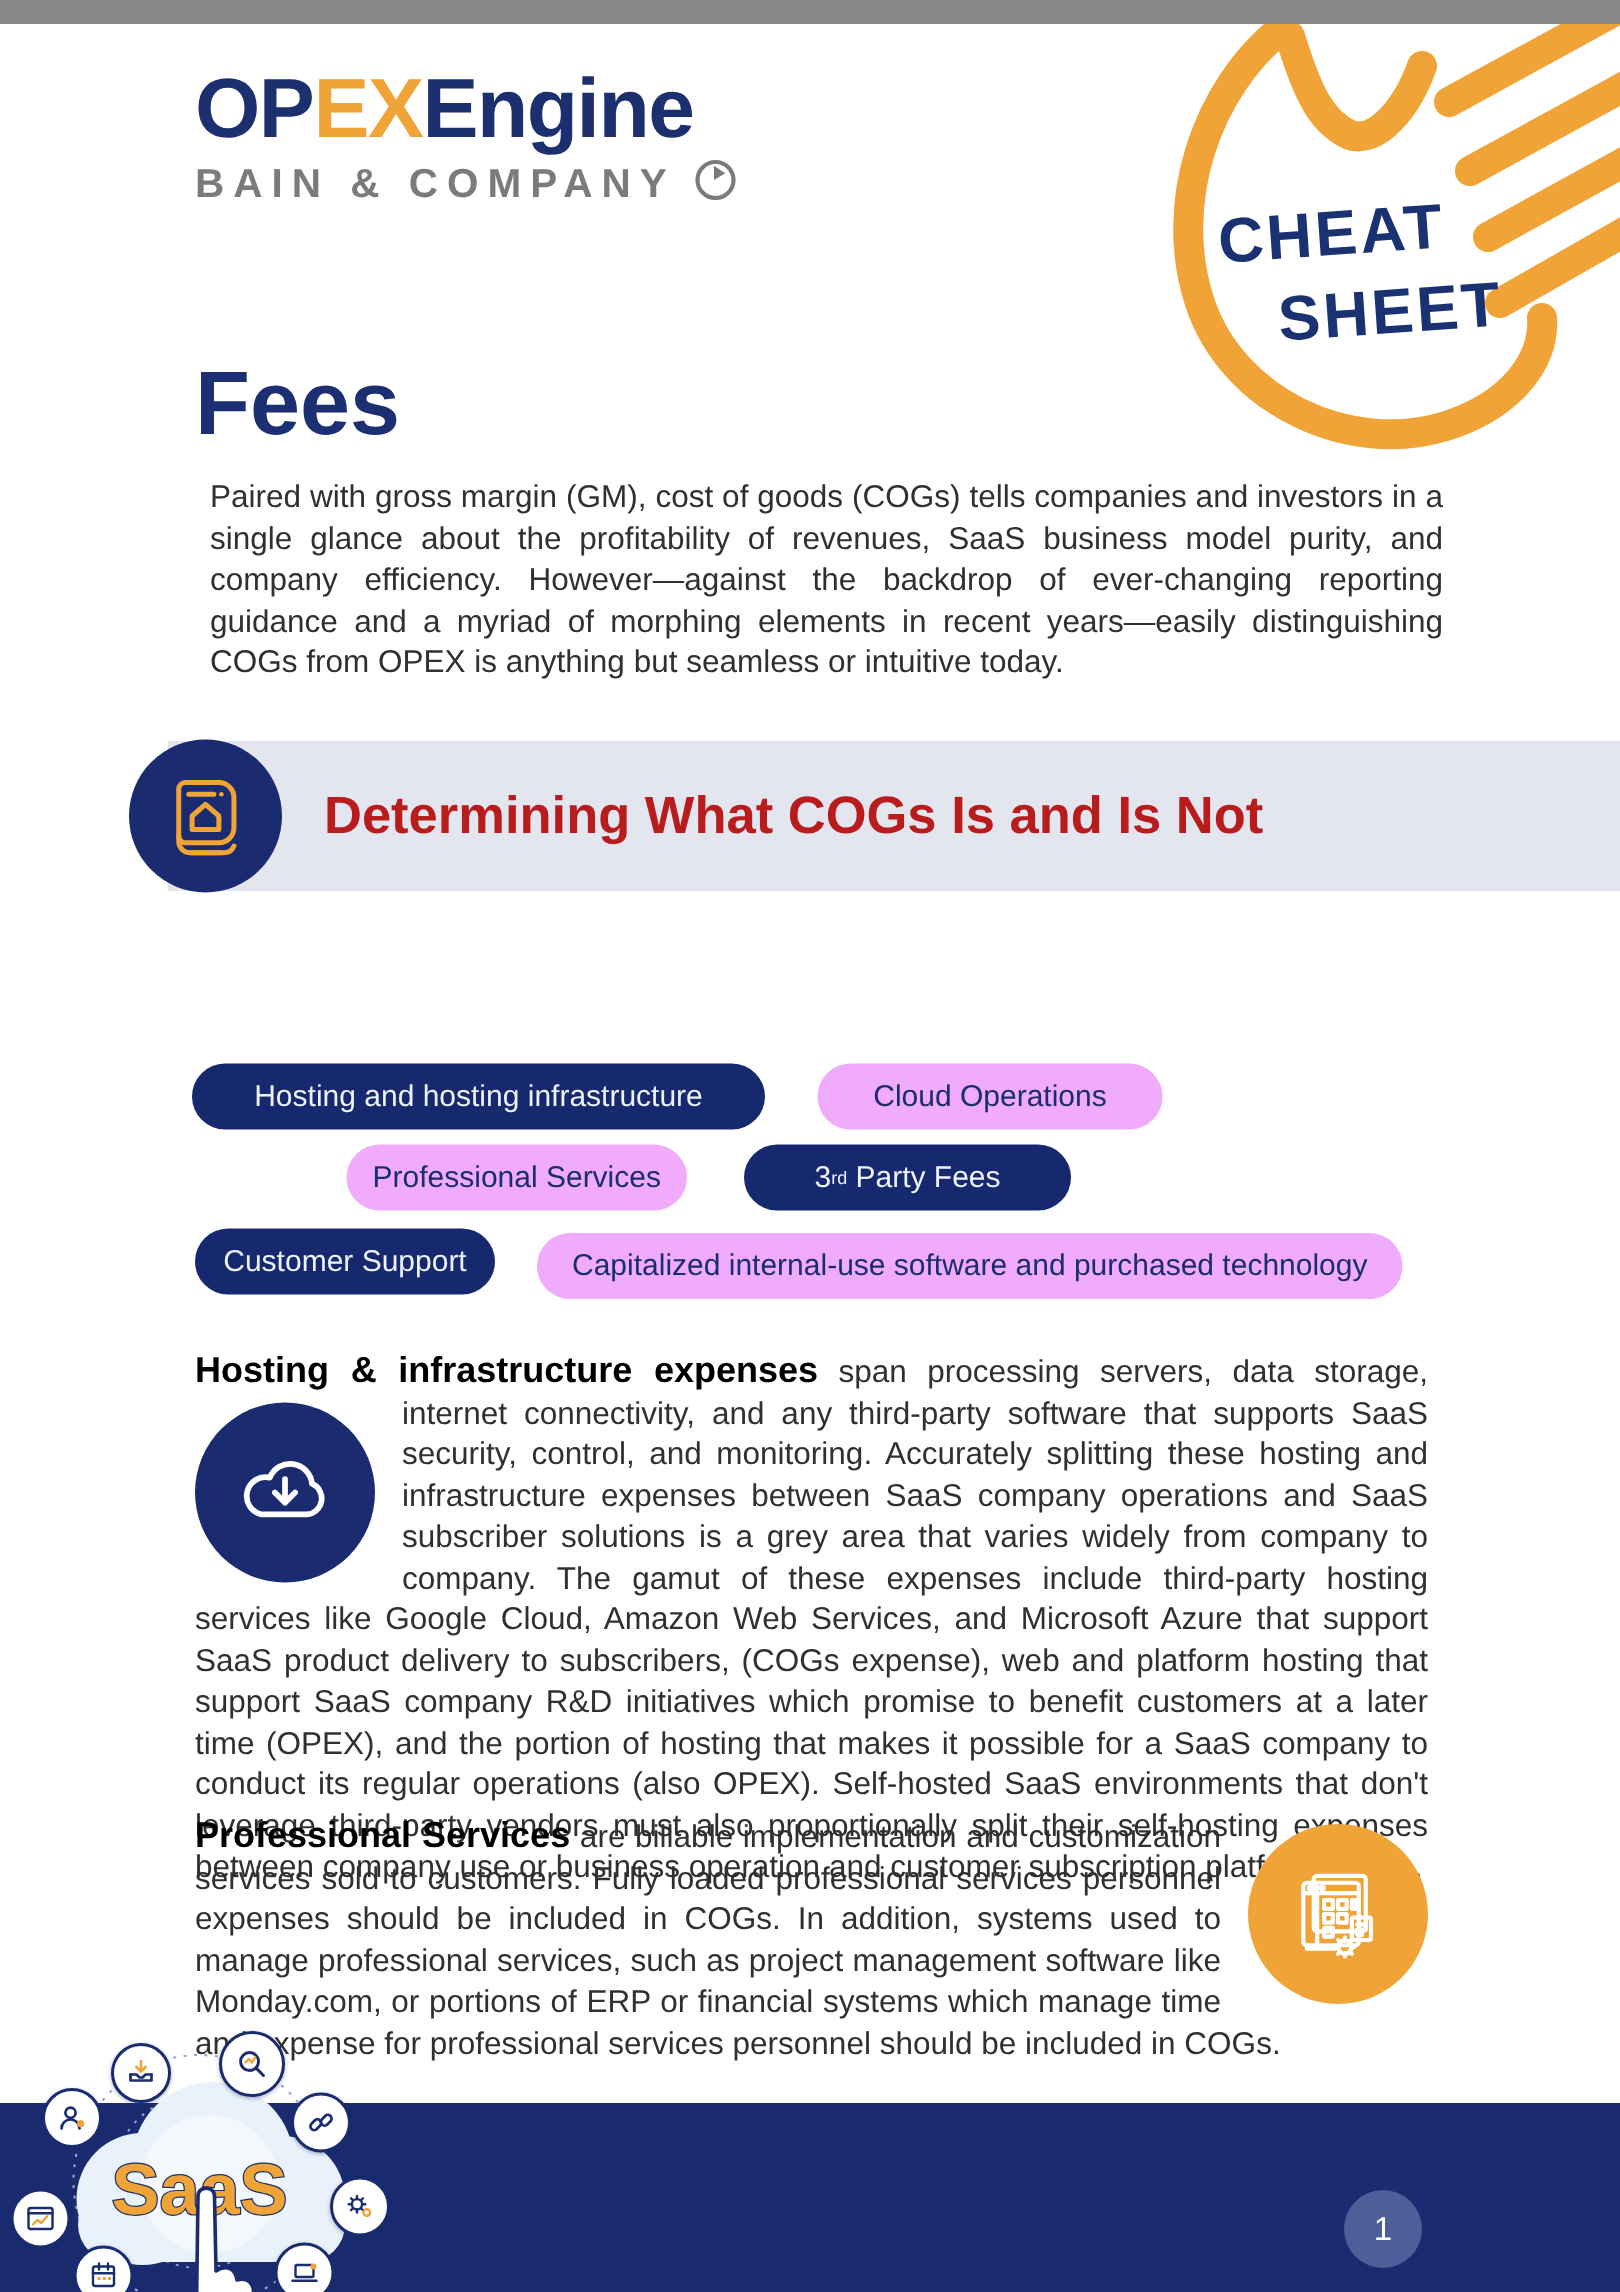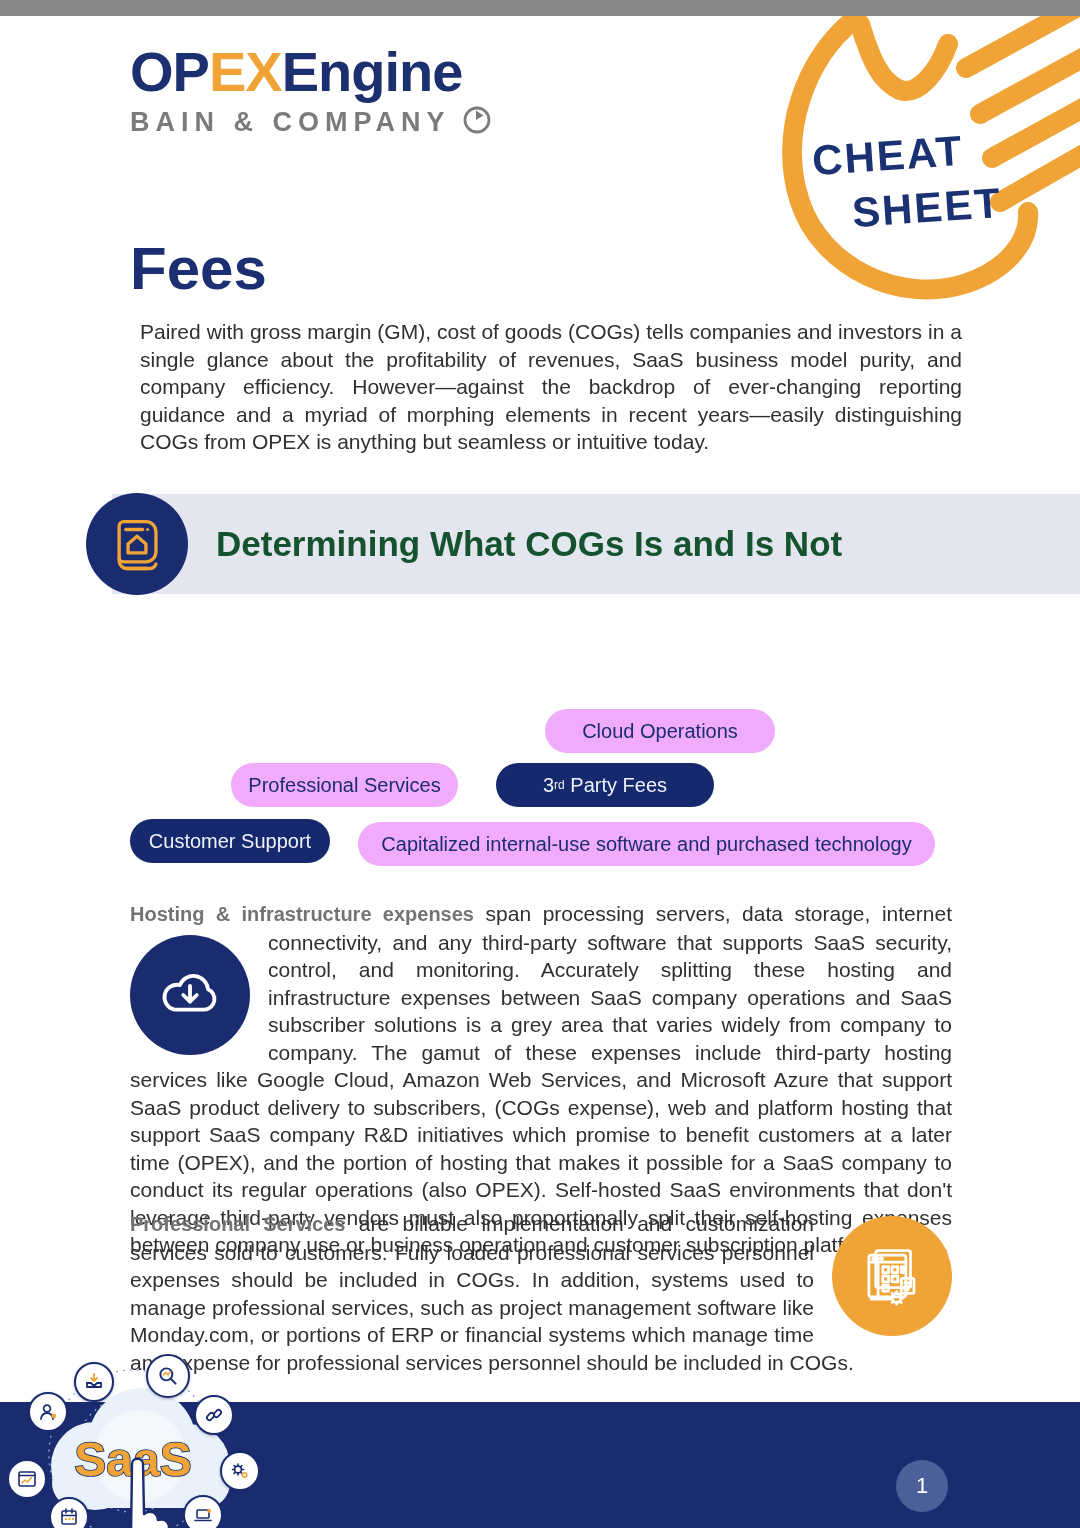--- a/index.html
+++ b/index.html
@@ -24,38 +24,38 @@
   .badge-line1 { left:52px; top:116px; }
   .badge-line2 { left:92px; top:168px; }
 
   
   .page-title { position:absolute; left:130px; top:218px; font-size:60px; font-weight:bold; color:#1B2F72; }
   .body-copy { font-size:21px; line-height:27.5px; color:#303030; text-align:justify; }
   .intro { position:absolute; left:140px; top:302px; width:822px; }
 
   
   .section-band { position:absolute; left:112px; top:478px; width:968px; height:100px; background:#E3E6EF; }
-  .section-title { padding-left:104px; line-height:100px; font-size:35px; font-weight:600; color:#14532d; }
+  .section-title { padding-left:104px; line-height:100px; font-size:35px; font-weight:600; color:#b91c1c; }
   .section-icon-circle {
     position:absolute; left:86px; top:477px; width:102px; height:102px; border-radius:50%;
     background:#1A2C6F; display:flex; align-items:center; justify-content:center;
   }
 
   .subheading { position:absolute; left:130px; top:598px; width:812px; font-size:23.5px; font-weight:bold; color:#16306E; line-height:31px; }
 
   
   .pill { position:absolute; height:44px; border-radius:22px; display:flex; align-items:center; justify-content:center; font-size:20px; }
   .pill-navy { background:#16296E; color:#EDF1F9; }
   .pill-orange { background:#f0abfc; color:#1B2D6E; }
   .pill sup { font-size:12px; line-height:0; }
 
   
   .hosting-para { position:absolute; left:130px; top:884px; width:822px; }
   .prof-para { position:absolute; left:130px; top:1194px; width:822px; }
-  .inline-head { color:#737373; font-size:20px; font-weight:bold; }
+  .inline-head { color:#000000; font-size:24px; font-weight:bold; }
   .float-icon-left { float:left; width:120px; height:120px; margin:6px 18px 6px 0; border-radius:50%;
     background:#1A2C6F; display:flex; align-items:center; justify-content:center; }
   .float-icon-right { float:right; width:120px; height:120px; margin:6px 0 6px 18px; border-radius:50%;
     background:#F0A437; display:flex; align-items:center; justify-content:center; }
 
   
   .footer-band { position:absolute; left:0; top:1386px; width:1080px; height:142px; background:#1A2C6F; }
   .page-number {
     position:absolute; left:896px; top:1444px; width:52px; height:52px; border-radius:50%;
     background:#4C5F99; color:#ffffff; font-size:22px; display:flex; align-items:center; justify-content:center;
@@ -113,20 +113,21 @@
       <path d="M 14 6 h 20 a 9 9 0 0 1 9 9 v 18 a 9 9 0 0 1 -9 9 h -20 a 4 4 0 0 1 -4 -4 v -28 a 4 4 0 0 1 4 -4 z"></path>
       <path d="M 16 13 h 15"></path>
       <circle cx="35.5" cy="13" r="1.4" fill="#F0A437" stroke="none"></circle>
       <path d="M 26 19 l 8 7 v 8 h -16 v -8 z"></path>
       <path d="M 10 38 v 3 c 0 4 3 7 7 7 h 20 c 3 0 5 -1.5 6 -4"></path>
       <path d="M 17 48 h 18"></path>
     </svg>
   </div>
 
 
+  <div class="pill pill-navy" style="left:128px; top:693px; width:382px;">Hosting and hosting infrastructure</div>
   <div class="pill pill-orange" style="left:545px; top:693px; width:230px;">Cloud Operations</div>
   <div class="pill pill-orange" style="left:231px; top:747px; width:227px;">Professional Services</div>
   <div class="pill pill-navy" style="left:496px; top:747px; width:218px;"><span>3</span><sup>rd</sup>&nbsp;<span>Party Fees</span></div>
   <div class="pill pill-navy" style="left:130px; top:803px; width:200px;">Customer Support</div>
   <div class="pill pill-orange" style="left:358px; top:806px; width:577px;">Capitalized internal-use software and purchased technology</div>
 
   <p class="body-copy hosting-para">
     <strong class="inline-head">Hosting &amp; infrastructure expenses</strong>
     <span>span processing servers, data storage, internet</span>
     <span class="float-icon-left">

